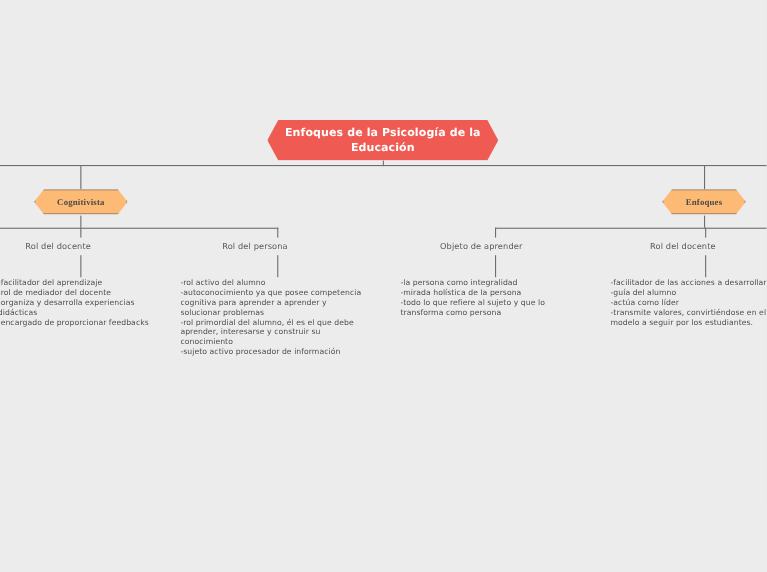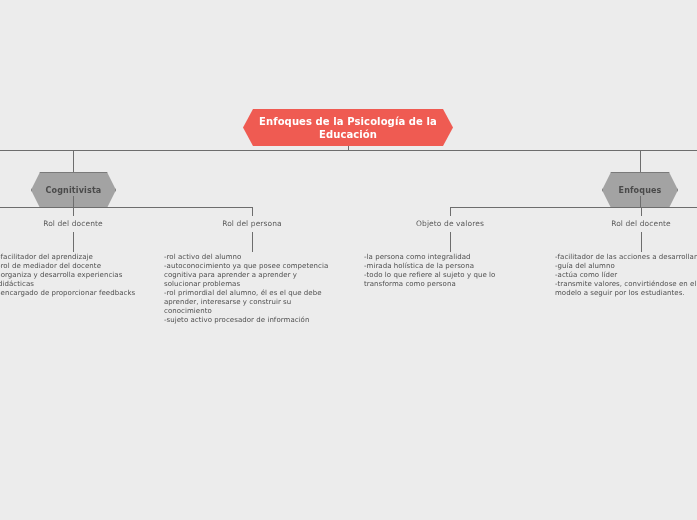--- a/index.html
+++ b/index.html
@@ -51,45 +51,45 @@
     font-size: 10px;
     font-weight: bold;
     line-height: 13px;
     text-align: center;
     letter-spacing: 0.1px;
   }
 
   
   .hex-node {
     position: absolute;
-    height: 36px;
-    background: #a3a3a3;
+    height: 23px;
+    background: #fdba74;
     border: 1px solid #7a7a7a;
     -webkit-clip-path: polygon(0 50%, 9px 0, calc(100% - 9px) 0, 100% 50%, calc(100% - 9px) 100%, 9px 100%);
     clip-path: polygon(0 50%, 9px 0, calc(100% - 9px) 0, 100% 50%, calc(100% - 9px) 100%, 9px 100%);
     display: flex;
     align-items: center;
     justify-content: center;
     box-sizing: border-box;
+    font-family: Liberation Serif, serif;
   }
   .hex-label {
     color: #4a4a4a;
     font-size: 8px;
     font-weight: bold;
     white-space: nowrap;
     letter-spacing: 0.15px;
   }
 
   
   .sub-label {
     position: absolute;
     color: #5a5a5a;
     font-size: 7.5px;
     white-space: nowrap;
-    text-align: center;
     letter-spacing: 0.1px;
   }
 
   
   .detail-block {
     position: absolute;
     color: #4f4f4f;
     font-size: 7px;
     line-height: 9px;
     letter-spacing: 0.05px;
@@ -124,21 +124,21 @@
   <div class="line-v" style="left:73px; top:207px; height:9px;"></div>
   <div class="line-v" style="left:252px; top:207px; height:9px;"></div>
 
   <div class="line-v" style="left:640px; top:196px; height:11px;"></div>
   <div class="line-h" style="left:450px; top:207px; width:247px;"></div>
   <div class="line-v" style="left:450px; top:207px; height:9px;"></div>
   <div class="line-v" style="left:641px; top:207px; height:9px;"></div>
 
   <div class="sub-label" style="left:23px; top:219px; width:100px;">Rol del docente</div>
   <div class="sub-label" style="left:202px; top:219px; width:100px;">Rol del persona</div>
-  <div class="sub-label" style="left:400px; top:219px; width:100px;">Objeto de valores</div>
+  <div class="sub-label" style="left:400px; top:219px; width:100px;">Objeto de aprender</div>
   <div class="sub-label" style="left:591px; top:219px; width:100px;">Rol del docente</div>
 
   <div class="line-v" style="left:73px; top:232px; height:20px;"></div>
   <div class="line-v" style="left:252px; top:232px; height:20px;"></div>
   <div class="line-v" style="left:450px; top:232px; height:20px;"></div>
   <div class="line-v" style="left:641px; top:232px; height:20px;"></div>
 
   <div class="detail-block" style="left:-2px; top:253px; width:152px;">-facilitador del aprendizaje
 -rol de mediador del docente
 -organiza y desarrolla experiencias didácticas

